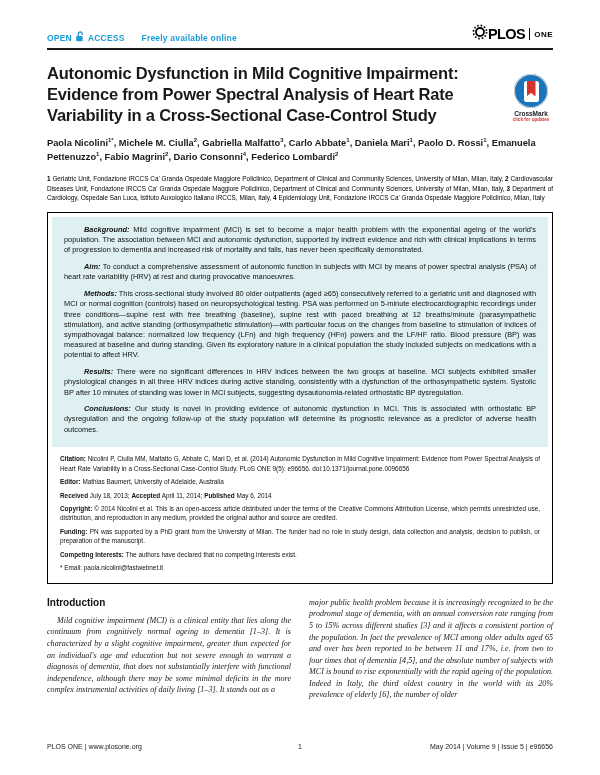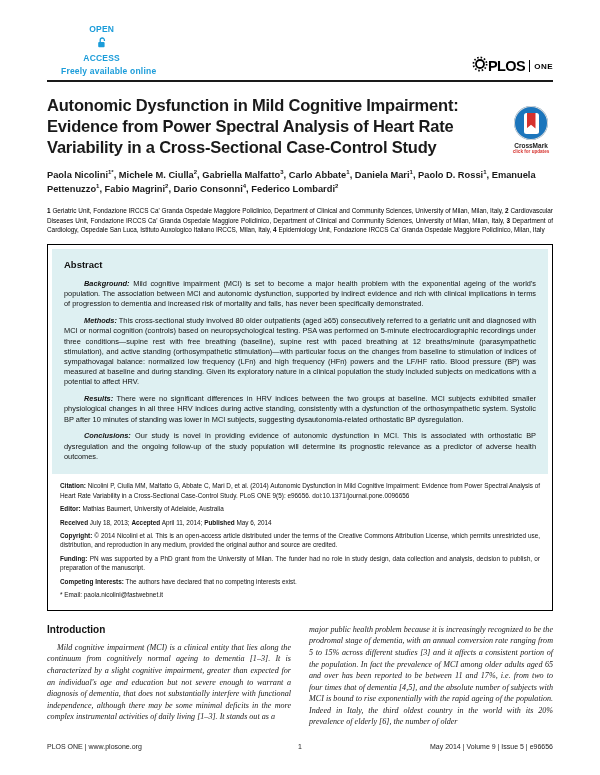--- a/index.html
+++ b/index.html
@@ -5,21 +5,21 @@
   html,body{margin:0;padding:0;}
   body{
     width:600px;height:775px;background:#fff;color:#111;
     font-family:"Liberation Sans", sans-serif;position:relative;overflow:hidden;
   }
   .page{position:absolute;inset:0;padding:24px 47px 0;box-sizing:border-box;}
 
   
   .masthead{display:flex;justify-content:space-between;align-items:flex-end;
     padding-bottom:4px;border-bottom:2.5px solid #1a1a1a;}
-  .oa-line{color:#1b9cd9;font-weight:bold;font-size:8.5px;display:flex;align-items:center;gap:3px;letter-spacing:0.2px;flex-direction:column;}
+  .oa-line{color:#1b9cd9;font-weight:bold;font-size:8.5px;display:flex;align-items:center;gap:3px;letter-spacing:0.2px;}
   .oa-line .tagline{margin-left:14px;text-align:right;}
   .plos-logo{display:flex;align-items:center;justify-content:space-between;}
   .plos-word{font-weight:bold;font-size:14.5px;letter-spacing:-0.6px;color:#000;}
   .logo-divider{width:1.2px;height:12px;background:#000;margin:0 4px;}
   .one-word{font-weight:bold;font-size:8px;color:#000;letter-spacing:0.5px;}
 
   
   .title-wrap{position:relative;}
   .article-title{font-size:16.5px;font-weight:bold;line-height:1.27;letter-spacing:-0.2px;
     width:486px;margin:13px 0 0;color:#1a1a1a;}
@@ -101,22 +101,22 @@
       <div class="cm-sub">click for updates</div>
     </div>
   </div>
 
   <p class="authors"><span><span>Paola Nicolini</span><sup>1*</sup><span>, </span></span><span><span>Michele M. Ciulla</span><sup>2</sup><span>, </span></span><span><span>Gabriella Malfatto</span><sup>3</sup><span>, </span></span><span><span>Carlo Abbate</span><sup>1</sup><span>, </span></span><span><span>Daniela Mari</span><sup>1</sup><span>, </span></span><span><span>Paolo D. Rossi</span><sup>1</sup><span>, </span></span><span><span>Emanuela Pettenuzzo</span><sup>1</sup><span>, </span></span><span><span>Fabio Magrini</span><sup>2</sup><span>, </span></span><span><span>Dario Consonni</span><sup>4</sup><span>, </span></span><span><span>Federico Lombardi</span><sup>2</sup><span></span></span></p>
 
   <p class="affiliations"><b>1</b><span> Geriatric Unit, Fondazione IRCCS Ca' Granda Ospedale Maggiore Policlinico, Department of Clinical and Community Sciences, University of Milan, Milan, Italy, </span><b>2</b><span> Cardiovascular Diseases Unit, Fondazione IRCCS Ca' Granda Ospedale Maggiore Policlinico, Department of Clinical and Community Sciences, University of Milan, Milan, Italy, </span><b>3</b><span> Department of Cardiology, Ospedale San Luca, Istituto Auxologico Italiano IRCCS, Milan, Italy, </span><b>4</b><span> Epidemiology Unit, Fondazione IRCCS Ca' Granda Ospedale Maggiore Policlinico, Milan, Italy</span></p>
 
   <div class="infobox">
     <div class="abstract">
-      <div class="abstract-heading">Abstract</div>
       <p class="abs-p"><b class="abs-lead">Background:</b> <span>Mild cognitive impairment (MCI) is set to become a major health problem with the exponential ageing of the world's population. The association between MCI and autonomic dysfunction, supported by indirect evidence and rich with clinical implications in terms of progression to dementia and increased risk of mortality and falls, has never been specifically demonstrated.</span></p>
+      <p class="abs-p"><b class="abs-lead">Aim:</b> <span>To conduct a comprehensive assessment of autonomic function in subjects with MCI by means of power spectral analysis (PSA) of heart rate variability (HRV) at rest and during provocative manoeuvres.</span></p>
       <p class="abs-p"><b class="abs-lead">Methods:</b> <span>This cross-sectional study involved 80 older outpatients (aged ≥65) consecutively referred to a geriatric unit and diagnosed with MCI or normal cognition (controls) based on neuropsychological testing. PSA was performed on 5-minute electrocardiographic recordings under three conditions—supine rest with free breathing (baseline), supine rest with paced breathing at 12 breaths/minute (parasympathetic stimulation), and active standing (orthosympathetic stimulation)—with particular focus on the changes from baseline to stimulation of indices of sympathovagal balance: normalized low frequency (LFn) and high frequency (HFn) powers and the LF/HF ratio. Blood pressure (BP) was measured at baseline and during standing. Given its exploratory nature in a clinical population the study included subjects on medications with a potential to affect HRV.</span></p>
       <p class="abs-p"><b class="abs-lead">Results:</b> <span>There were no significant differences in HRV indices between the two groups at baseline. MCI subjects exhibited smaller physiological changes in all three HRV indices during active standing, consistently with a dysfunction of the orthosympathetic system. Systolic BP after 10 minutes of standing was lower in MCI subjects, suggesting dysautonomia-related orthostatic BP dysregulation.</span></p>
       <p class="abs-p"><b class="abs-lead">Conclusions:</b> <span>Our study is novel in providing evidence of autonomic dysfunction in MCI. This is associated with orthostatic BP dysregulation and the ongoing follow-up of the study population will determine its prognostic relevance as a predictor of adverse health outcomes.</span></p>
     </div>
     <div class="meta">
       <p><b>Citation:</b> <span>Nicolini P, Ciulla MM, Malfatto G, Abbate C, Mari D, et al. (2014) Autonomic Dysfunction in Mild Cognitive Impairment: Evidence from Power Spectral Analysis of Heart Rate Variability in a Cross-Sectional Case-Control Study. PLoS ONE 9(5): e96656. doi:10.1371/journal.pone.0096656</span></p>
       <p><b>Editor:</b> <span>Mathias Baumert, University of Adelaide, Australia</span></p>
       <p><b>Received</b><span> July 18, 2013; </span><b>Accepted</b><span> April 11, 2014; </span><b>Published</b><span> May 6, 2014</span></p>
       <p><b>Copyright:</b> <span>© 2014 Nicolini et al. This is an open-access article distributed under the terms of the Creative Commons Attribution License, which permits unrestricted use, distribution, and reproduction in any medium, provided the original author and source are credited.</span></p>
       <p><b>Funding:</b> <span>PN was supported by a PhD grant from the University of Milan. The funder had no role in study design, data collection and analysis, decision to publish, or preparation of the manuscript.</span></p>

